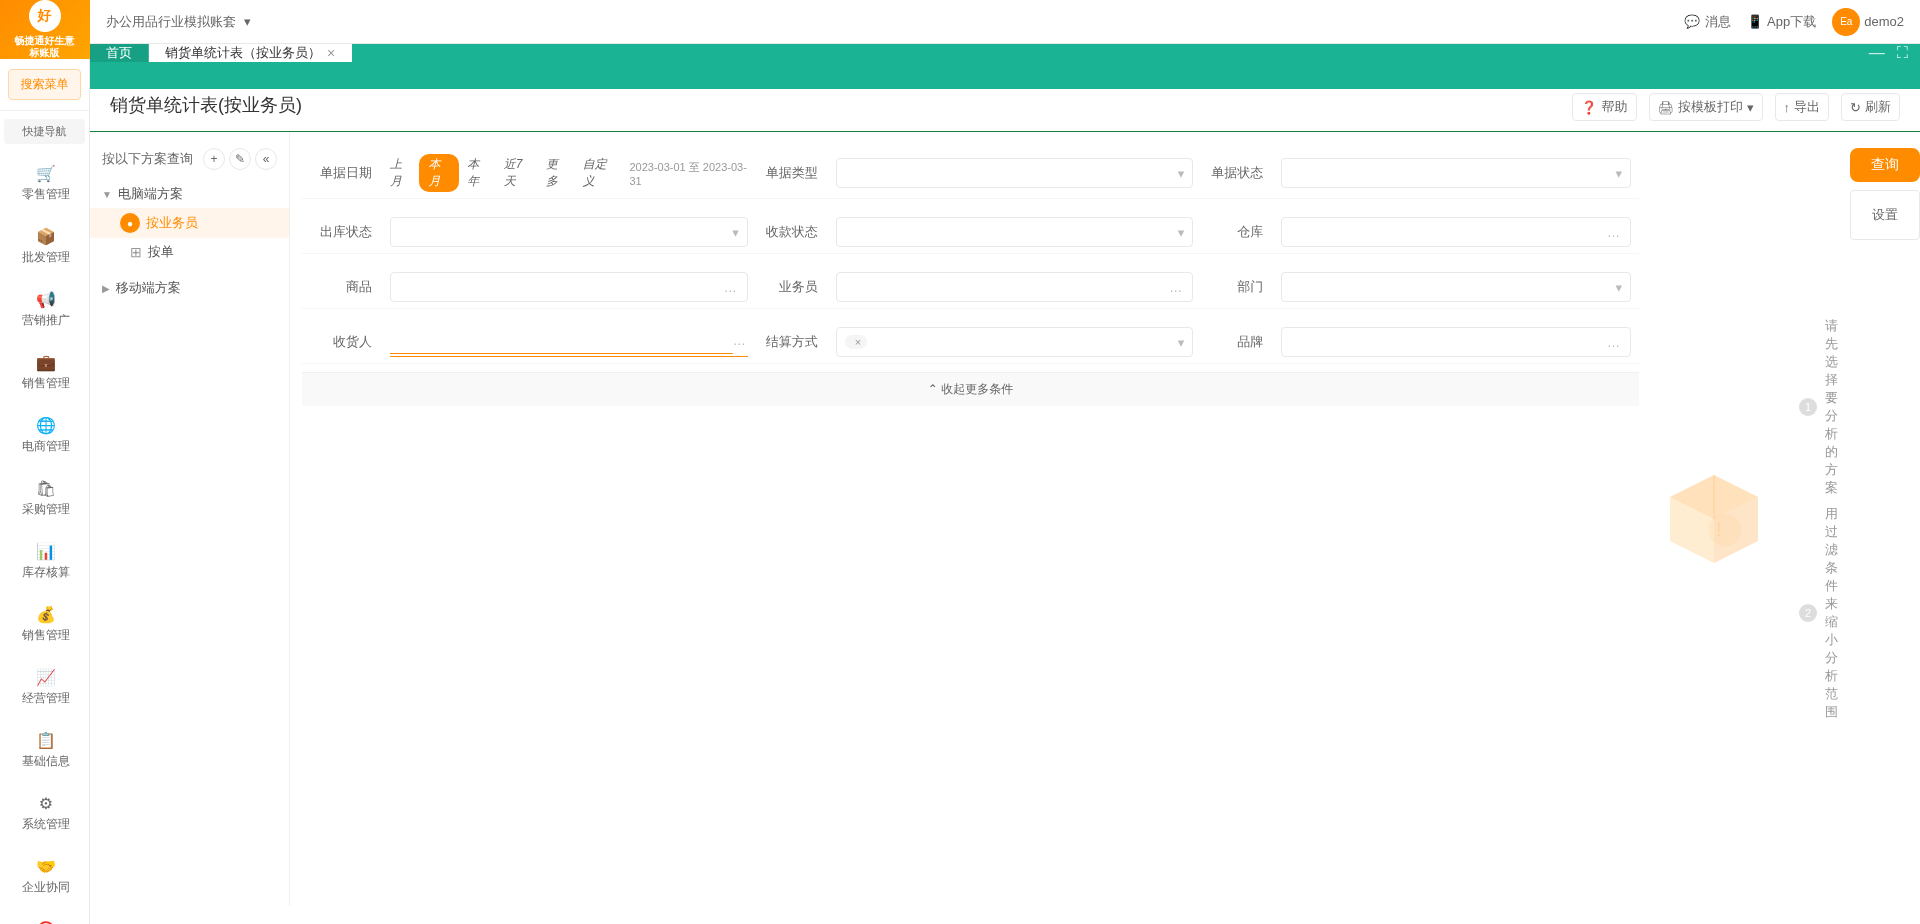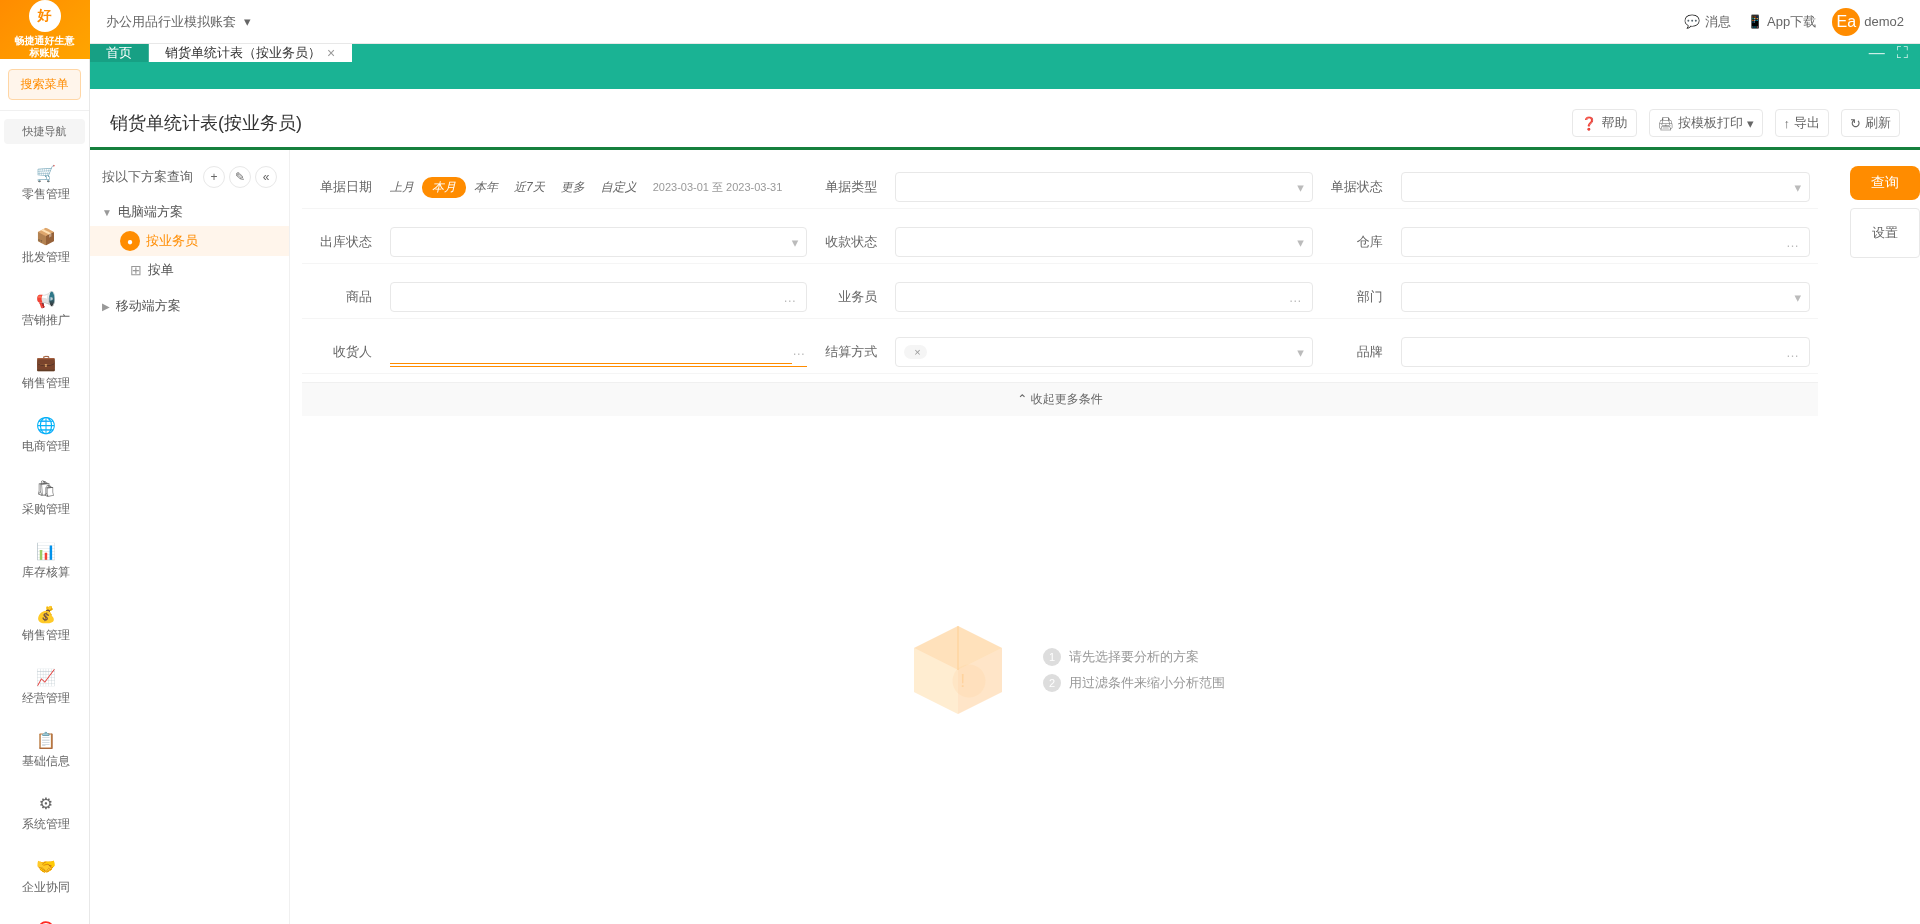--- a/index.html
+++ b/index.html
@@ -21,37 +21,37 @@
     
     .main-content { flex: 1; display: flex; flex-direction: column; overflow: hidden; }
 
     
     .top-bar { height: 44px; background: #fff; border-bottom: 1px solid #e8e8e8; display: flex; align-items: center; padding: 0 16px; gap: 20px; flex-shrink: 0; justify-content: space-between; }
     .top-bar-left { display: flex; align-items: center; gap: 8px; }
     .top-bar-title { font-size: 13px; color: #666; }
     .top-bar-dropdown { font-size: 13px; color: #666; cursor: pointer; }
     .top-bar-right { display: flex; align-items: center; gap: 16px; color: #666; font-size: 13px; }
     .top-bar-right-item { display: flex; align-items: center; gap: 4px; cursor: pointer; }
-    .avatar { width: 28px; height: 28px; border-radius: 50%; background: #ff8c00; display: flex; align-items: center; justify-content: center; color: #fff; font-size: 16px; }
+    .avatar { width: 28px; height: 28px; border-radius: 50%; background: #ff8c00; display: flex; align-items: center; justify-content: center; color: #fff; font-size: 10px; }
 
     
     .tab-bar { height: 45px; background: #1ab394; display: flex; align-items: flex-start; flex-shrink: 0; }
     .tab-item { padding: 0 16px; display: flex; align-items: center; gap: 6px; cursor: pointer; color: rgba(255,255,255,0.8); font-size: 13px; border-right: 1px solid rgba(255,255,255,0.2); }
     .tab-item.active { background: #fff; color: #333; }
     .tab-item.home { background: rgba(0,0,0,0.1); color: #fff; }
     .tab-close { color: #999; font-size: 14px; cursor: pointer; }
     .tab-bar-actions { margin-left: auto; display: flex; align-items: center; padding: 0 12px; gap: 12px; }
     .tab-bar-actions button { background: none; border: none; color: rgba(255,255,255,0.8); font-size: 16px; cursor: pointer; }
 
     
     .page-content { flex: 1; overflow: auto; background: #f0f2f5; }
     .page-inner { background: #fff; margin: 0; padding: 0; min-height: 100%; }
 
     
-    .page-header { padding: 20px 20px 10px; display: flex; align-items: center; justify-content: space-between; border-bottom: 3px solid #15803d; }
+    .page-header { padding: 4px 20px 10px; display: flex; justify-content: space-between; border-bottom: 1px solid #15803d; }
     .page-title { font-size: 18px; color: #333; font-weight: 500; }
     .page-header-actions { display: flex; align-items: center; gap: 12px; }
     .header-btn { display: flex; align-items: center; gap: 4px; font-size: 13px; color: #666; cursor: pointer; padding: 4px 8px; border: 1px solid #e8e8e8; border-radius: 4px; background: #fff; }
 
     
     .content-area { display: flex; min-height: calc(100vh - 150px); }
 
     
     .left-panel { width: 200px; border-right: 1px solid #f0f0f0; padding: 10px 0; flex-shrink: 0; }
     .left-panel-header { padding: 6px 12px; display: flex; align-items: center; justify-content: space-between; color: #666; font-size: 13px; }
@@ -253,21 +253,21 @@
             </div>
           </div>
           <div class="tree-mobile-group">
             <div class="tree-item">
               <span class="tree-arrow">▶</span>
               <span class="tree-item-label">移动端方案</span>
             </div>
           </div>
         </div>
 
-        <div style="flex:1; display:flex; flex-direction:column;">
+        <div style="flex:1; display:flex; flex-direction:row;">
 
           <div style="padding:16px 20px 0 12px; background:#fff;">
 
             <div style="display:grid; grid-template-columns:1fr 1fr 1fr; margin-bottom:12px;">
 
               <div class="filter-cell">
                 <span class="filter-cell-label">单据日期</span>
                 <div style="flex:1; display:flex; align-items:center; gap:4px;">
                   <div class="date-tabs">
                     <span class="date-tab">上月</span>

